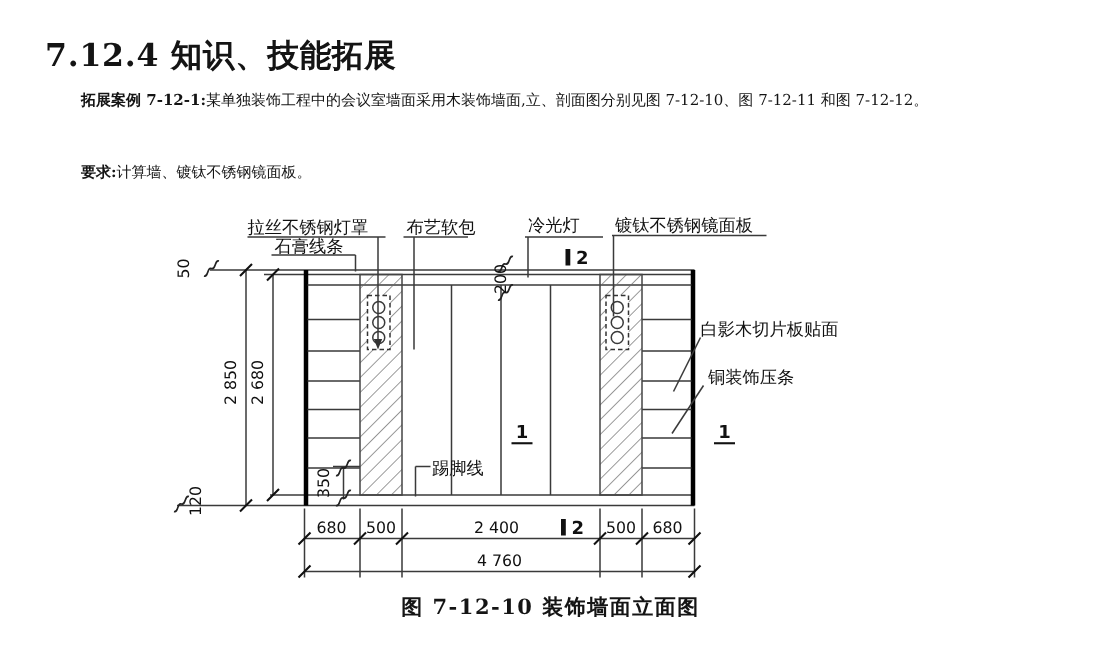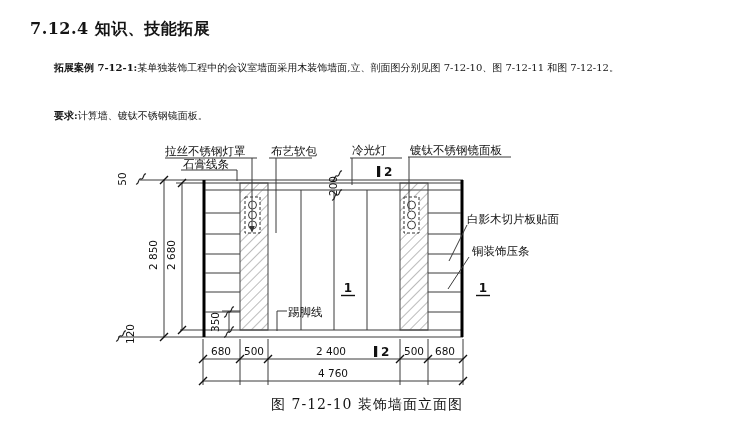--- a/index.html
+++ b/index.html
@@ -3,34 +3,34 @@
 <meta charset="utf-8">
 <style>
   html,body{margin:0;padding:0;}
   body{
     width:734px;height:431px;position:relative;background:#ffffff;
     font-family:"DejaVu Serif","Liberation Serif",serif;
     color:#141414;overflow:hidden;
   }
   .heading{
     position:absolute;left:30px;top:6px;width:680px;
-    font-size:16px;font-weight:bold;letter-spacing:.5px;
+    font-size:21px;font-weight:bold;letter-spacing:.5px;
   }
   .para{
     position:absolute;left:33px;width:676px;
     font-size:10px;line-height:23.5px;text-align:justify;
   }
   .para.p1{top:46px;text-indent:2.1em;}
   .para.p2{top:94px;text-indent:2.1em;}
   .para b{font-weight:bold;}
   figure{margin:0;}
   .drawing{position:absolute;left:0;top:135px;}
   .caption{
     position:absolute;left:0;top:396px;width:734px;text-align:center;
-    font-size:14px;font-weight:normal;letter-spacing:1px;
+    font-size:14px;font-weight:bold;letter-spacing:1px;
   }
   svg text{
     font-family:"DejaVu Sans","Liberation Sans",sans-serif;
     fill:#111;
   }
   .lbl{font-size:11.5px;}
   .dim{font-size:10.5px;}
   .mark{font-size:12px;font-weight:bold;}
   .thin{stroke:#3a3a3a;stroke-width:1;fill:none;}
   .thick{stroke:#000;stroke-width:3;fill:none;}

